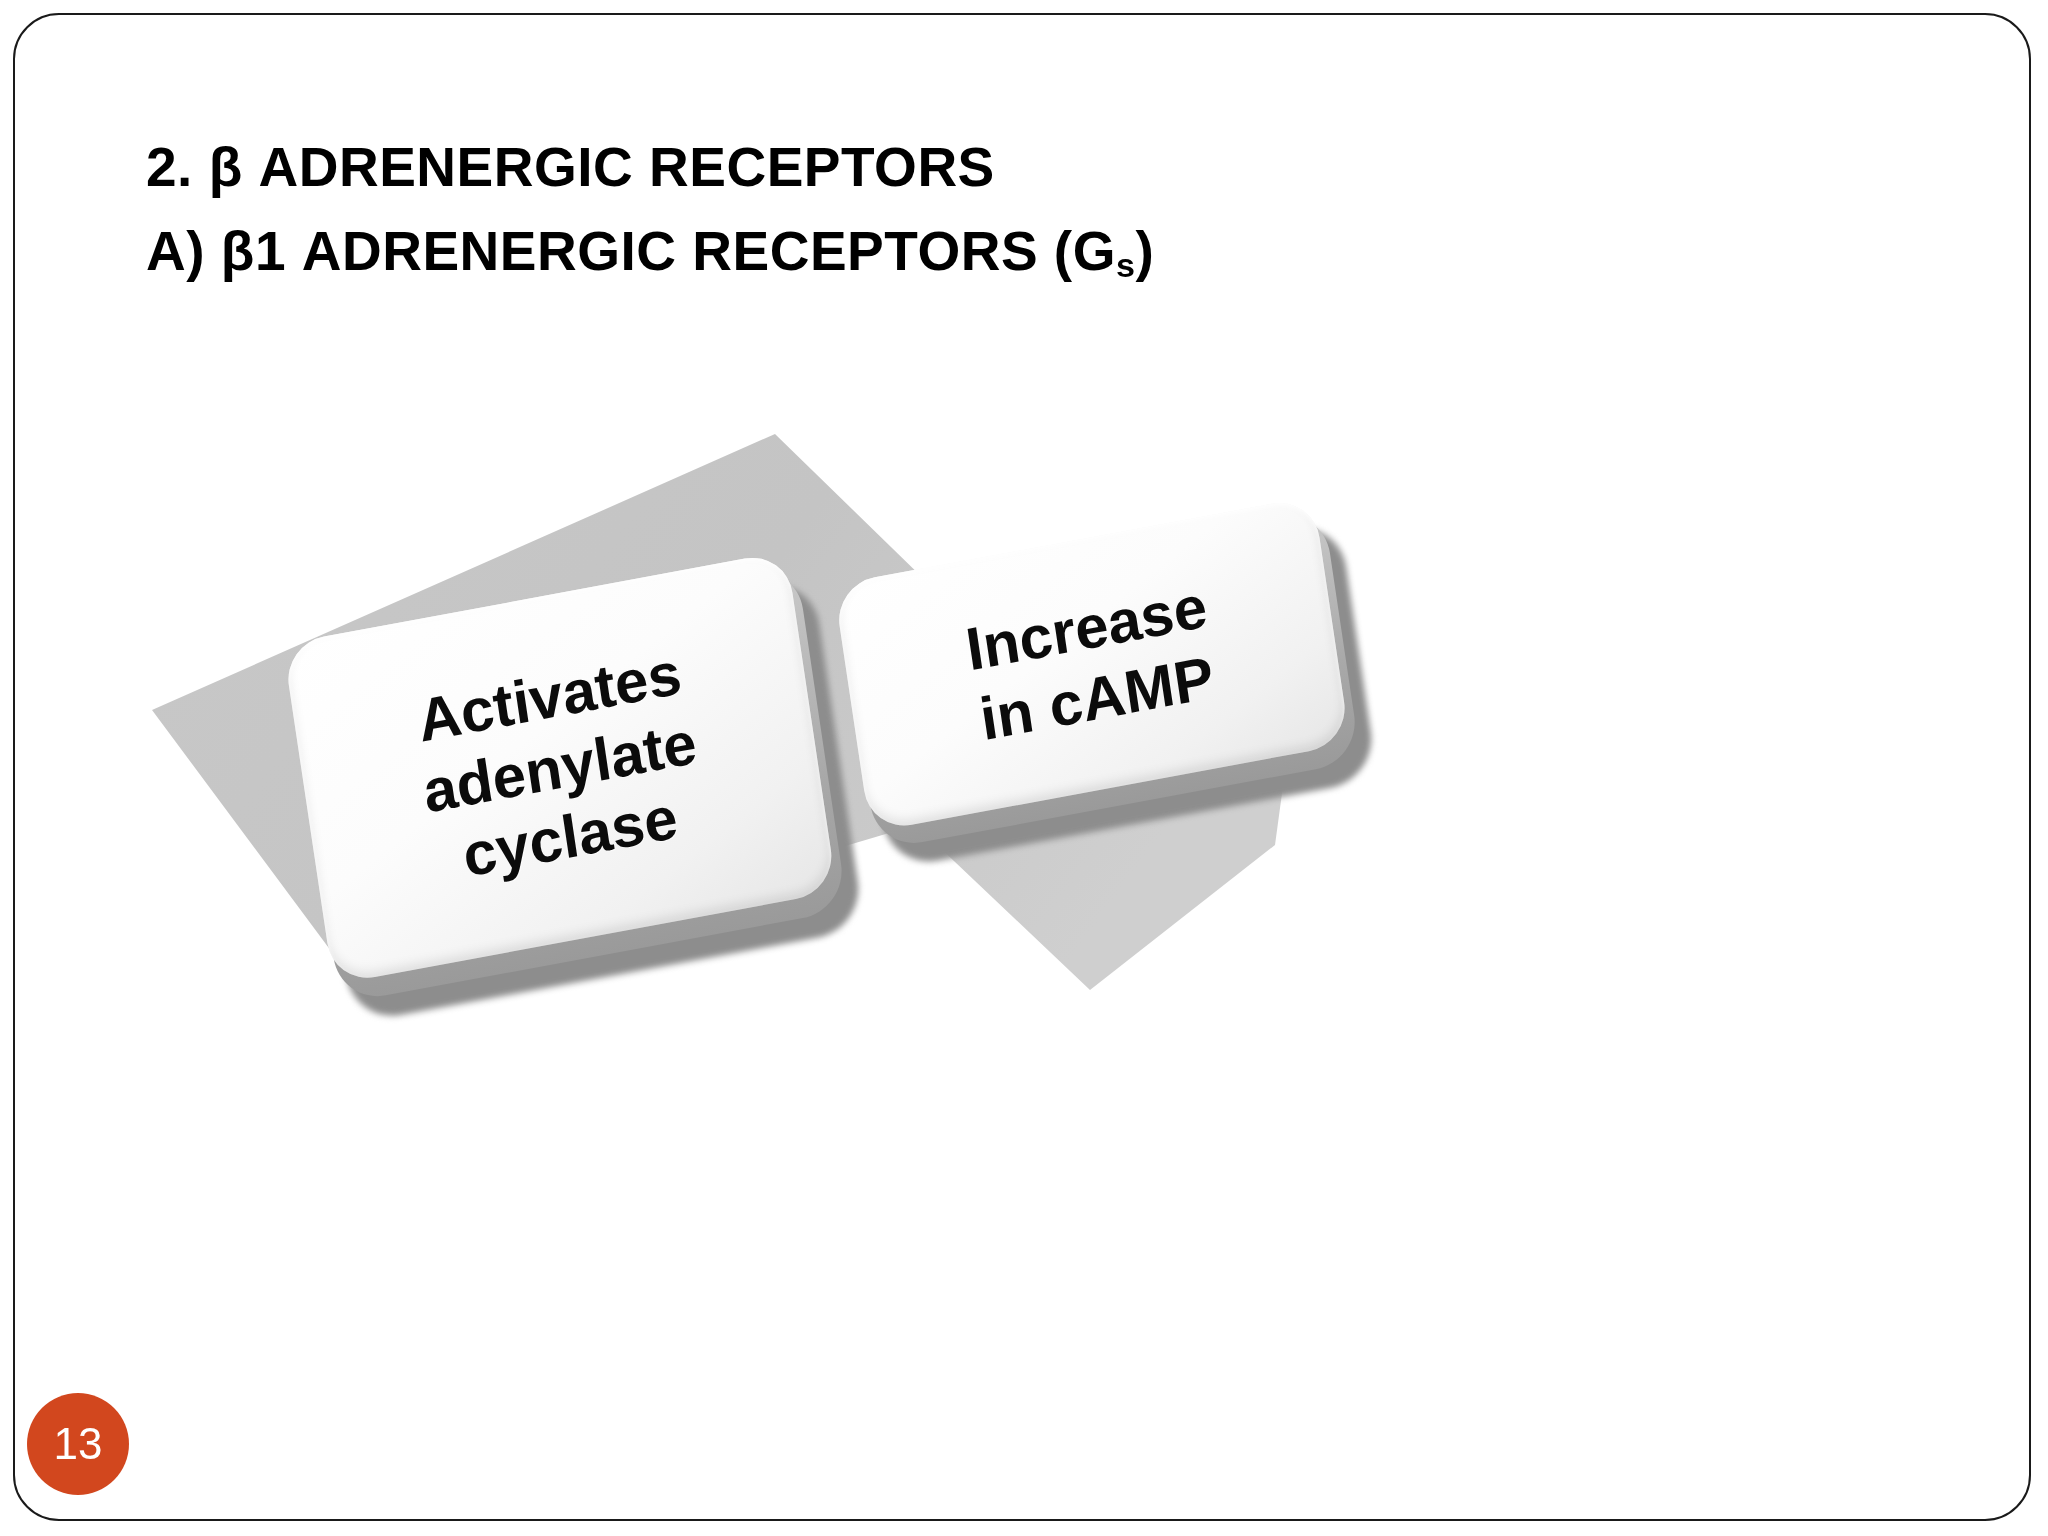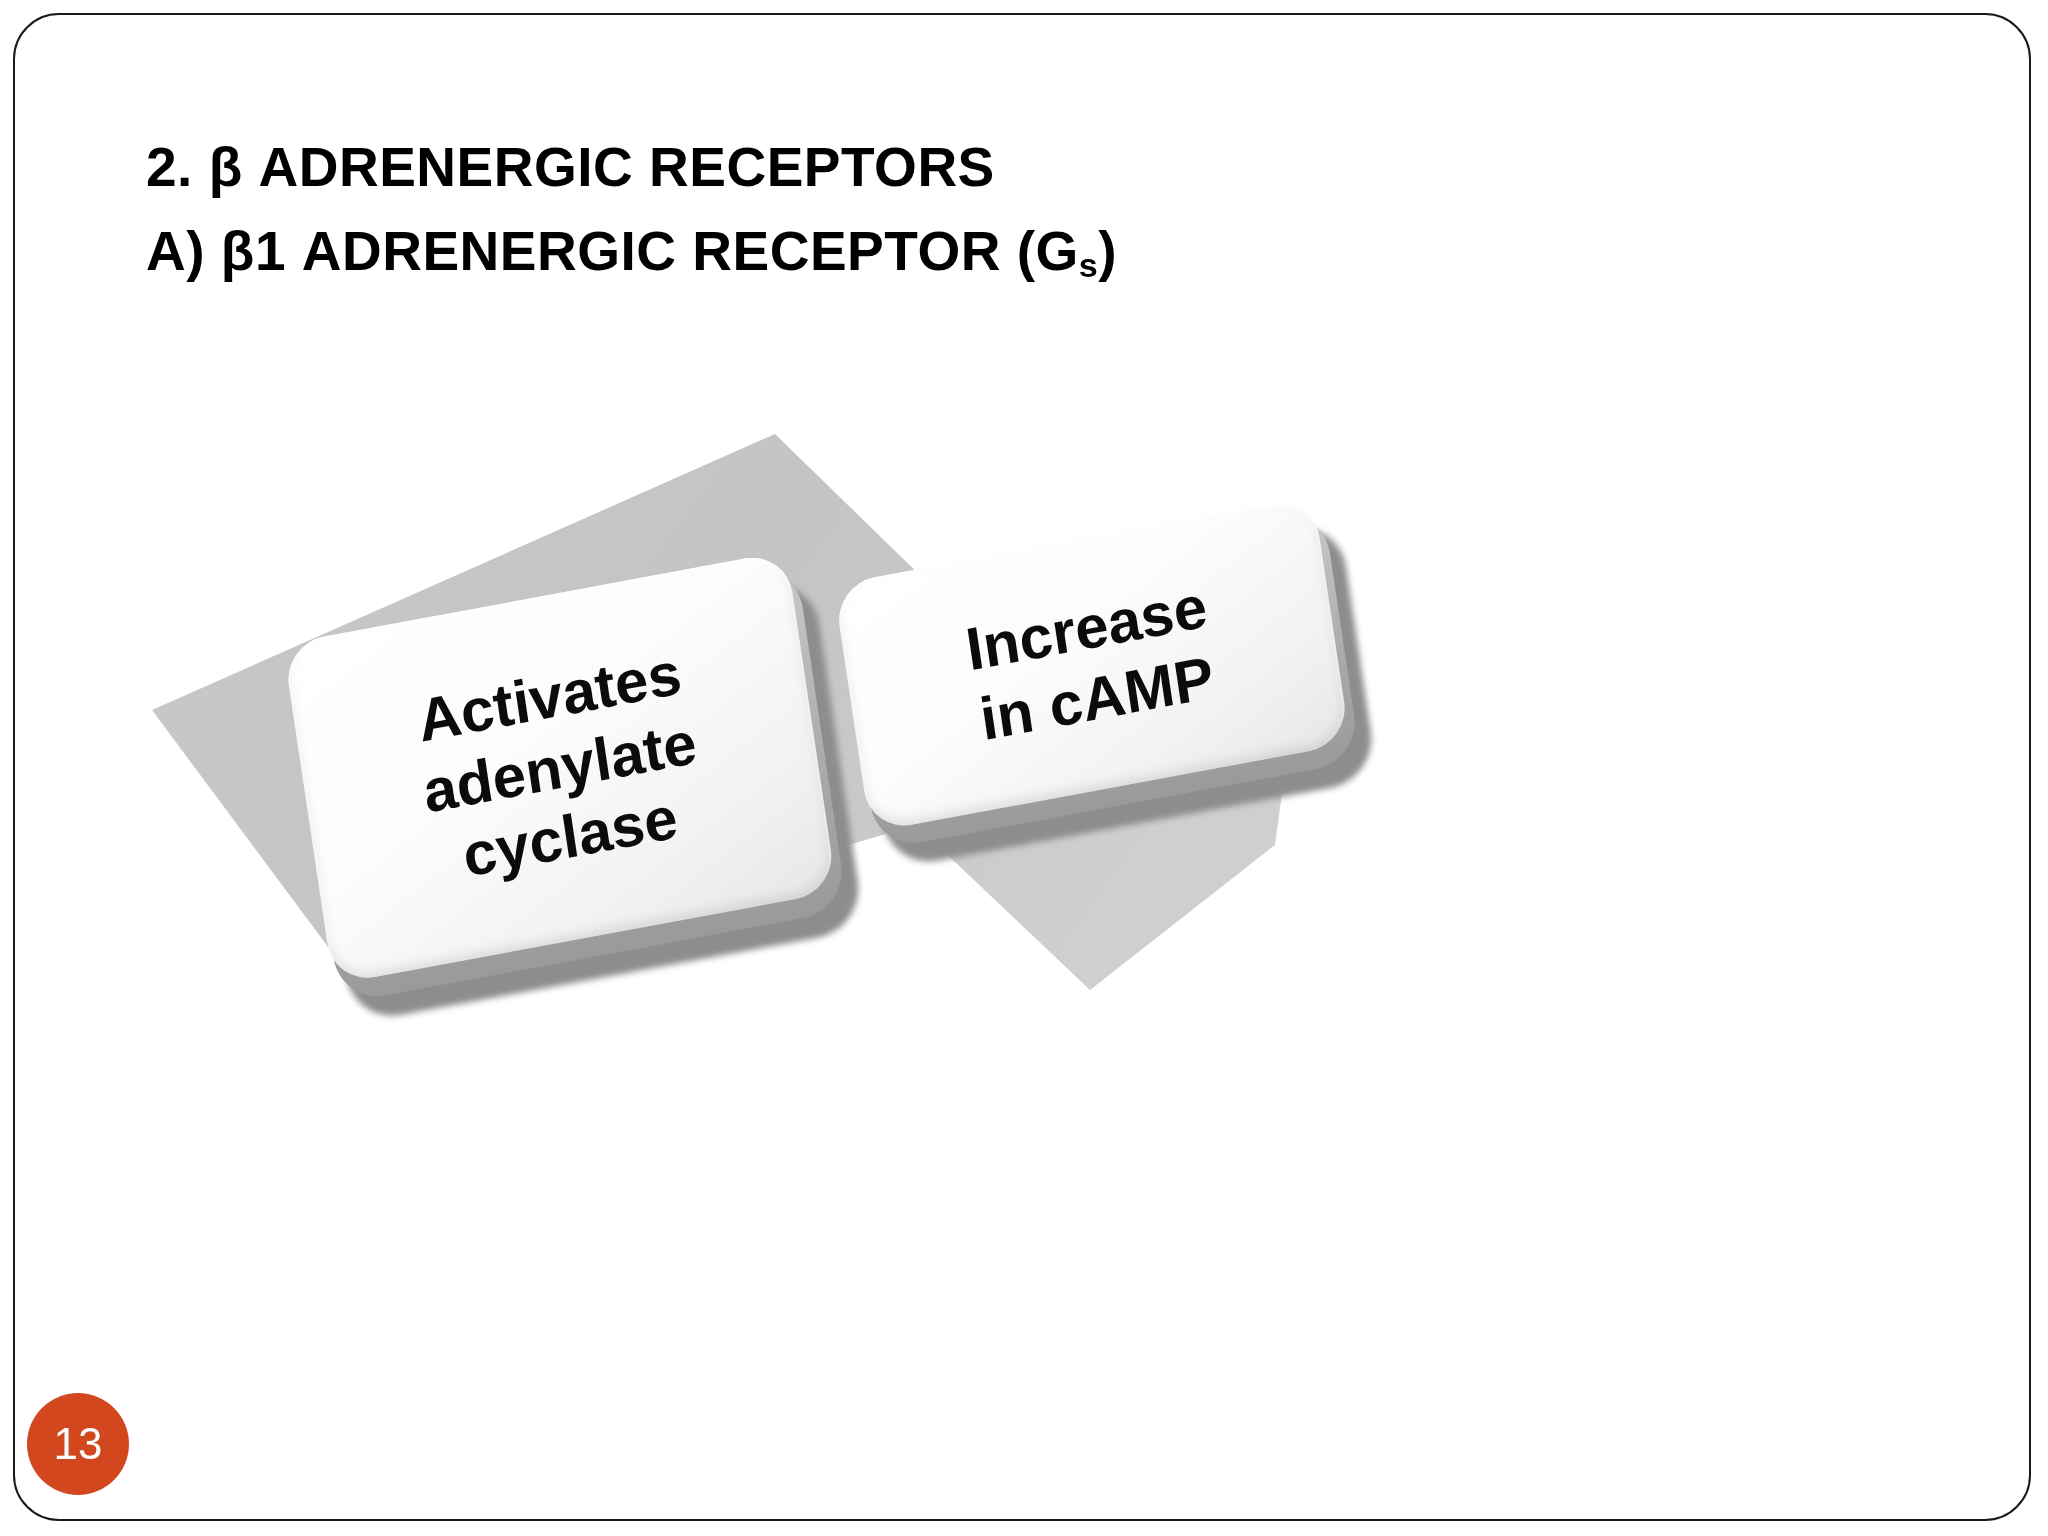--- a/index.html
+++ b/index.html
@@ -157,21 +157,21 @@
 </style>
 </head>
 <body>
 
 <div id="slide">
 
   <div id="slide-border"></div>
 
   <div id="title-block">
     <div class="title-line">2. β ADRENERGIC RECEPTORS</div>
-    <div class="title-line"><span>A) β1 ADRENERGIC RECEPTOR (G</span><sub>s</sub><span>)</span></div>
+    <div class="title-line"><span>A) β1 ADRENERGIC RECEPTORS (G</span><sub>s</sub><span>)</span></div>
   </div>
 
   <div id="graphic">
 
     <svg viewBox="0 0 1250 560">
       <defs>
         <linearGradient id="arrowGrad" x1="0" y1="0" x2="1" y2="0.35">
           <stop offset="0%" stop-color="#c8c8c8"></stop>
           <stop offset="55%" stop-color="#c4c4c4"></stop>
           <stop offset="100%" stop-color="#cfcfcf"></stop>

